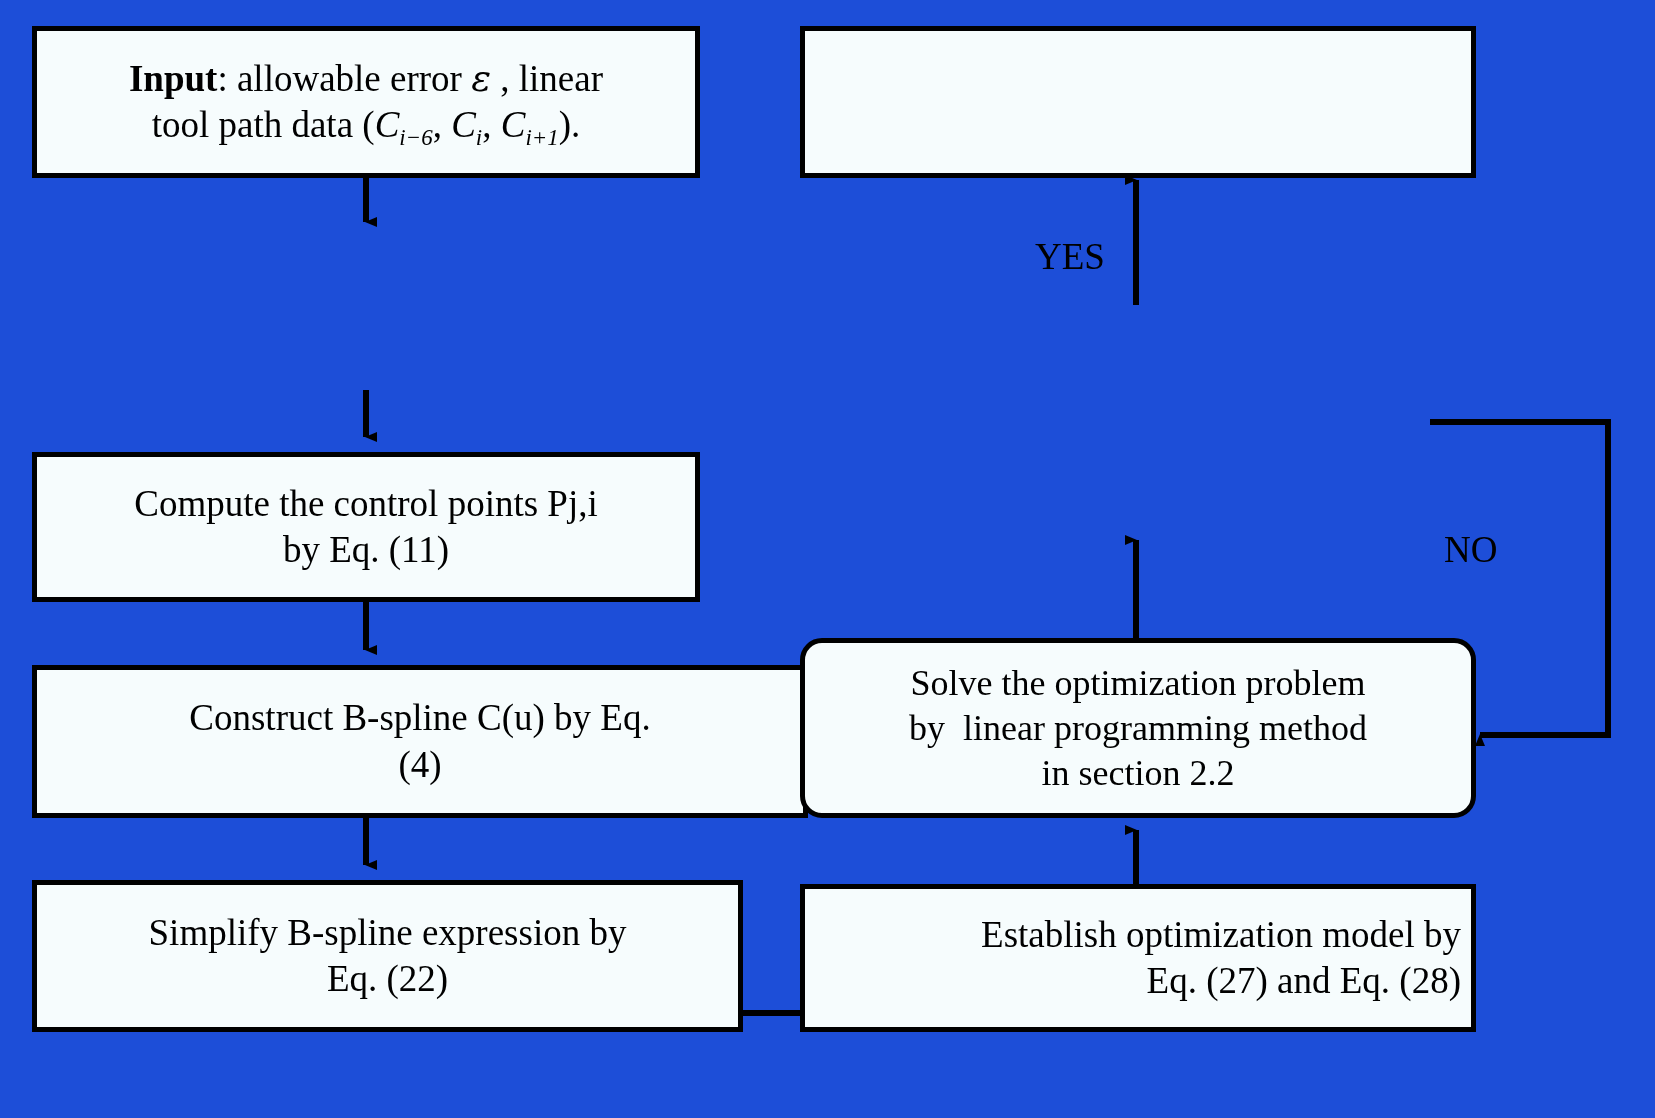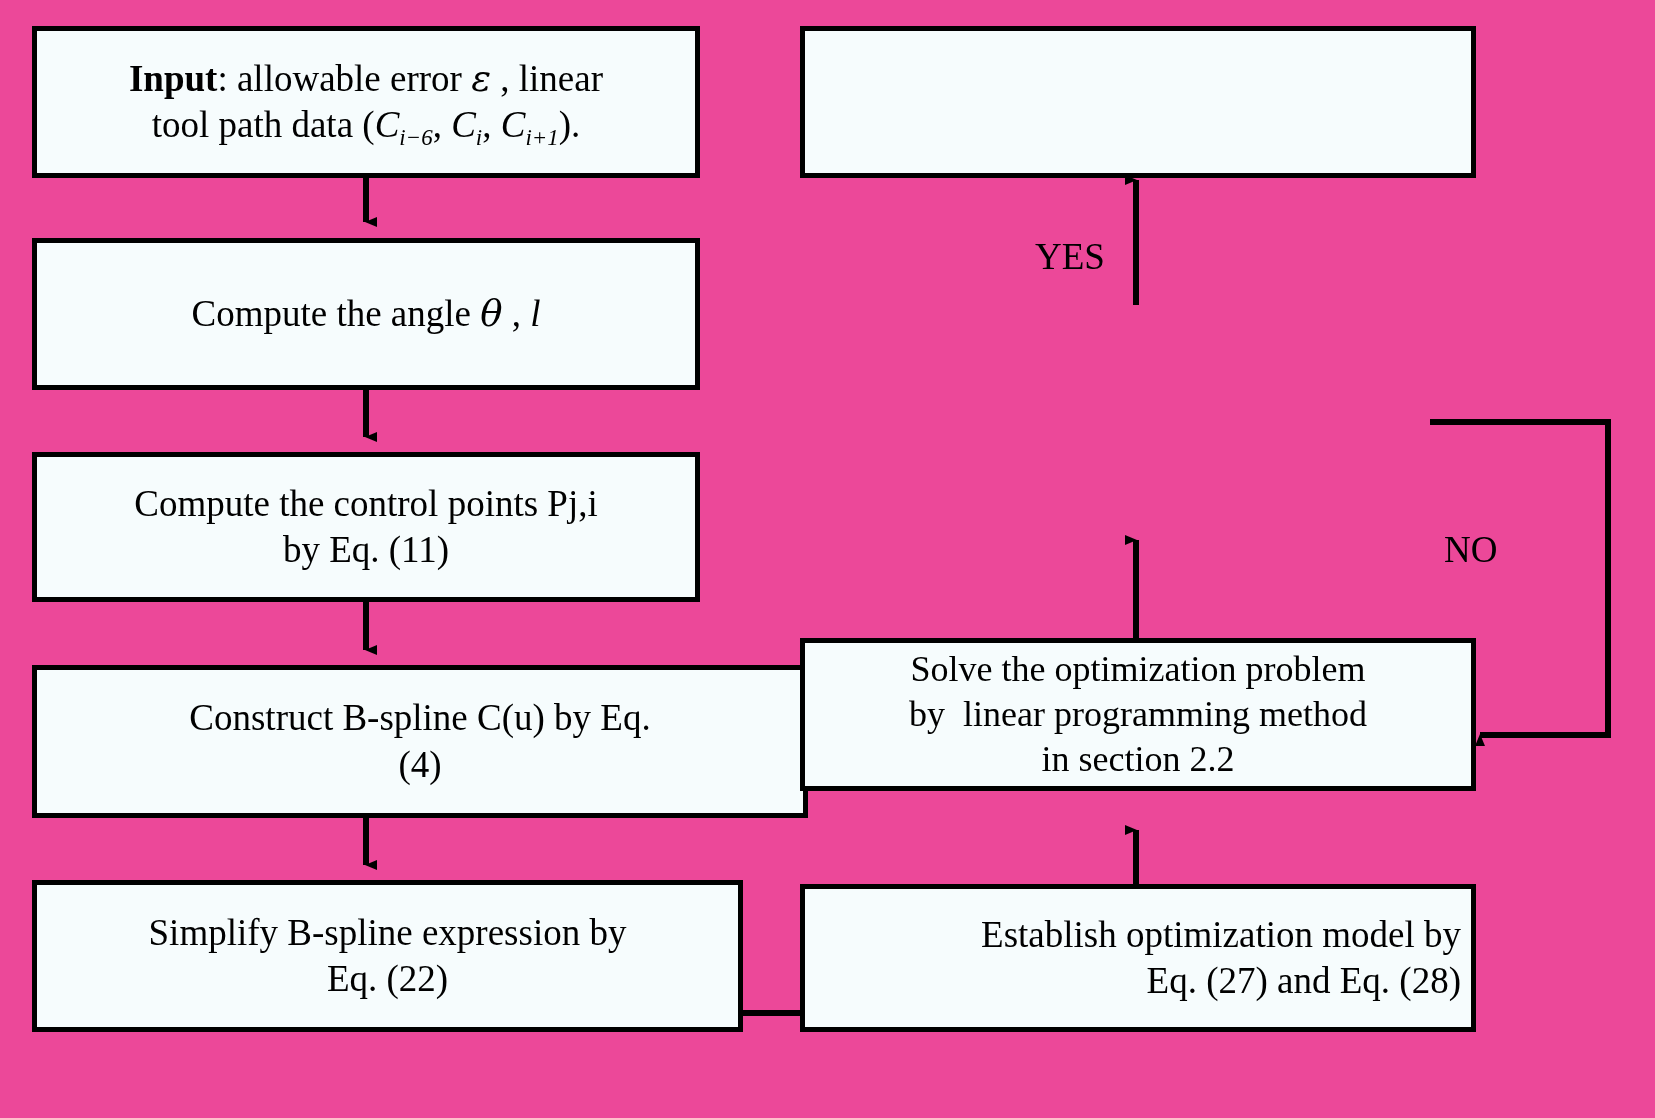--- a/index.html
+++ b/index.html
@@ -5,21 +5,21 @@
 <style>
   html, body {
     margin: 0;
     padding: 0;
     background: #ffffff;
   }
   #canvas {
     position: relative;
     width: 1655px;
     height: 1118px;
-    background: #ec4899;
+    background: #1d4ed8;
     font-family: "Liberation Serif", "DejaVu Serif", serif;
     overflow: hidden;
   }
   .node {
     position: absolute;
     box-sizing: border-box;
     background: #f6fcfd;
     border: 5px solid #000000;
     display: flex;
     align-items: center;
@@ -127,25 +127,20 @@
     </g>
   </svg>
 
   <div class="node" style="left:32px; top:26px; width:668px; height:152px;">
     <span class="txt">
       <span class="nowrap"><b class="bld">Input</b><span>: allowable error </span><span class="sym">ε</span><span> , linear</span></span><br>
       <span class="nowrap"><span>tool path data (</span><i class="v">C</i><sub class="sub">i−6</sub><span>, </span><i class="v">C</i><sub class="sub">i</sub><span>, </span><i class="v">C</i><sub class="sub">i+1</sub><span>).</span></span>
     </span>
   </div>
 
-  <div class="node" style="left:32px; top:238px; width:668px; height:152px;">
-    <span class="txt">
-      <span class="nowrap"><span>Compute the angle </span><span class="sym">θ</span><span> , </span><i class="v">l</i></span>
-    </span>
-  </div>
 
   <div class="node" style="left:32px; top:452px; width:668px; height:150px;">
     <span class="txt">
       <span>Compute the control points Pj,i</span><br>
       <span>by Eq. (11)</span>
     </span>
   </div>
 
   <div class="node" style="left:32px; top:665px; width:776px; height:153px;">
     <span class="txt">
@@ -165,21 +160,21 @@
     <span class="txt">
       <br>
     </span>
   </div>
 
   <div class="edge-label" style="left:1035px; top:235px;">YES</div>
 
   <div class="edge-label" style="left:1444px; top:528px;">NO</div>
 
 
-  <div class="node" style="left:800px; top:638px; width:676px; height:153px; font-size:36px;">
+  <div class="node" style="left:800px; top:638px; width:676px; height:180px; font-size:36px;border-radius:22px;">
     <span class="txt">
       <span>Solve the optimization problem</span><br>
       <span style="white-space:pre;">by  linear programming method</span><br>
       <span>in section 2.2</span>
     </span>
   </div>
 
   <div class="node" style="left:800px; top:884px; width:676px; height:148px;text-align:right;">
     <span class="txt">
       <span>Establish optimization model by</span><br>

